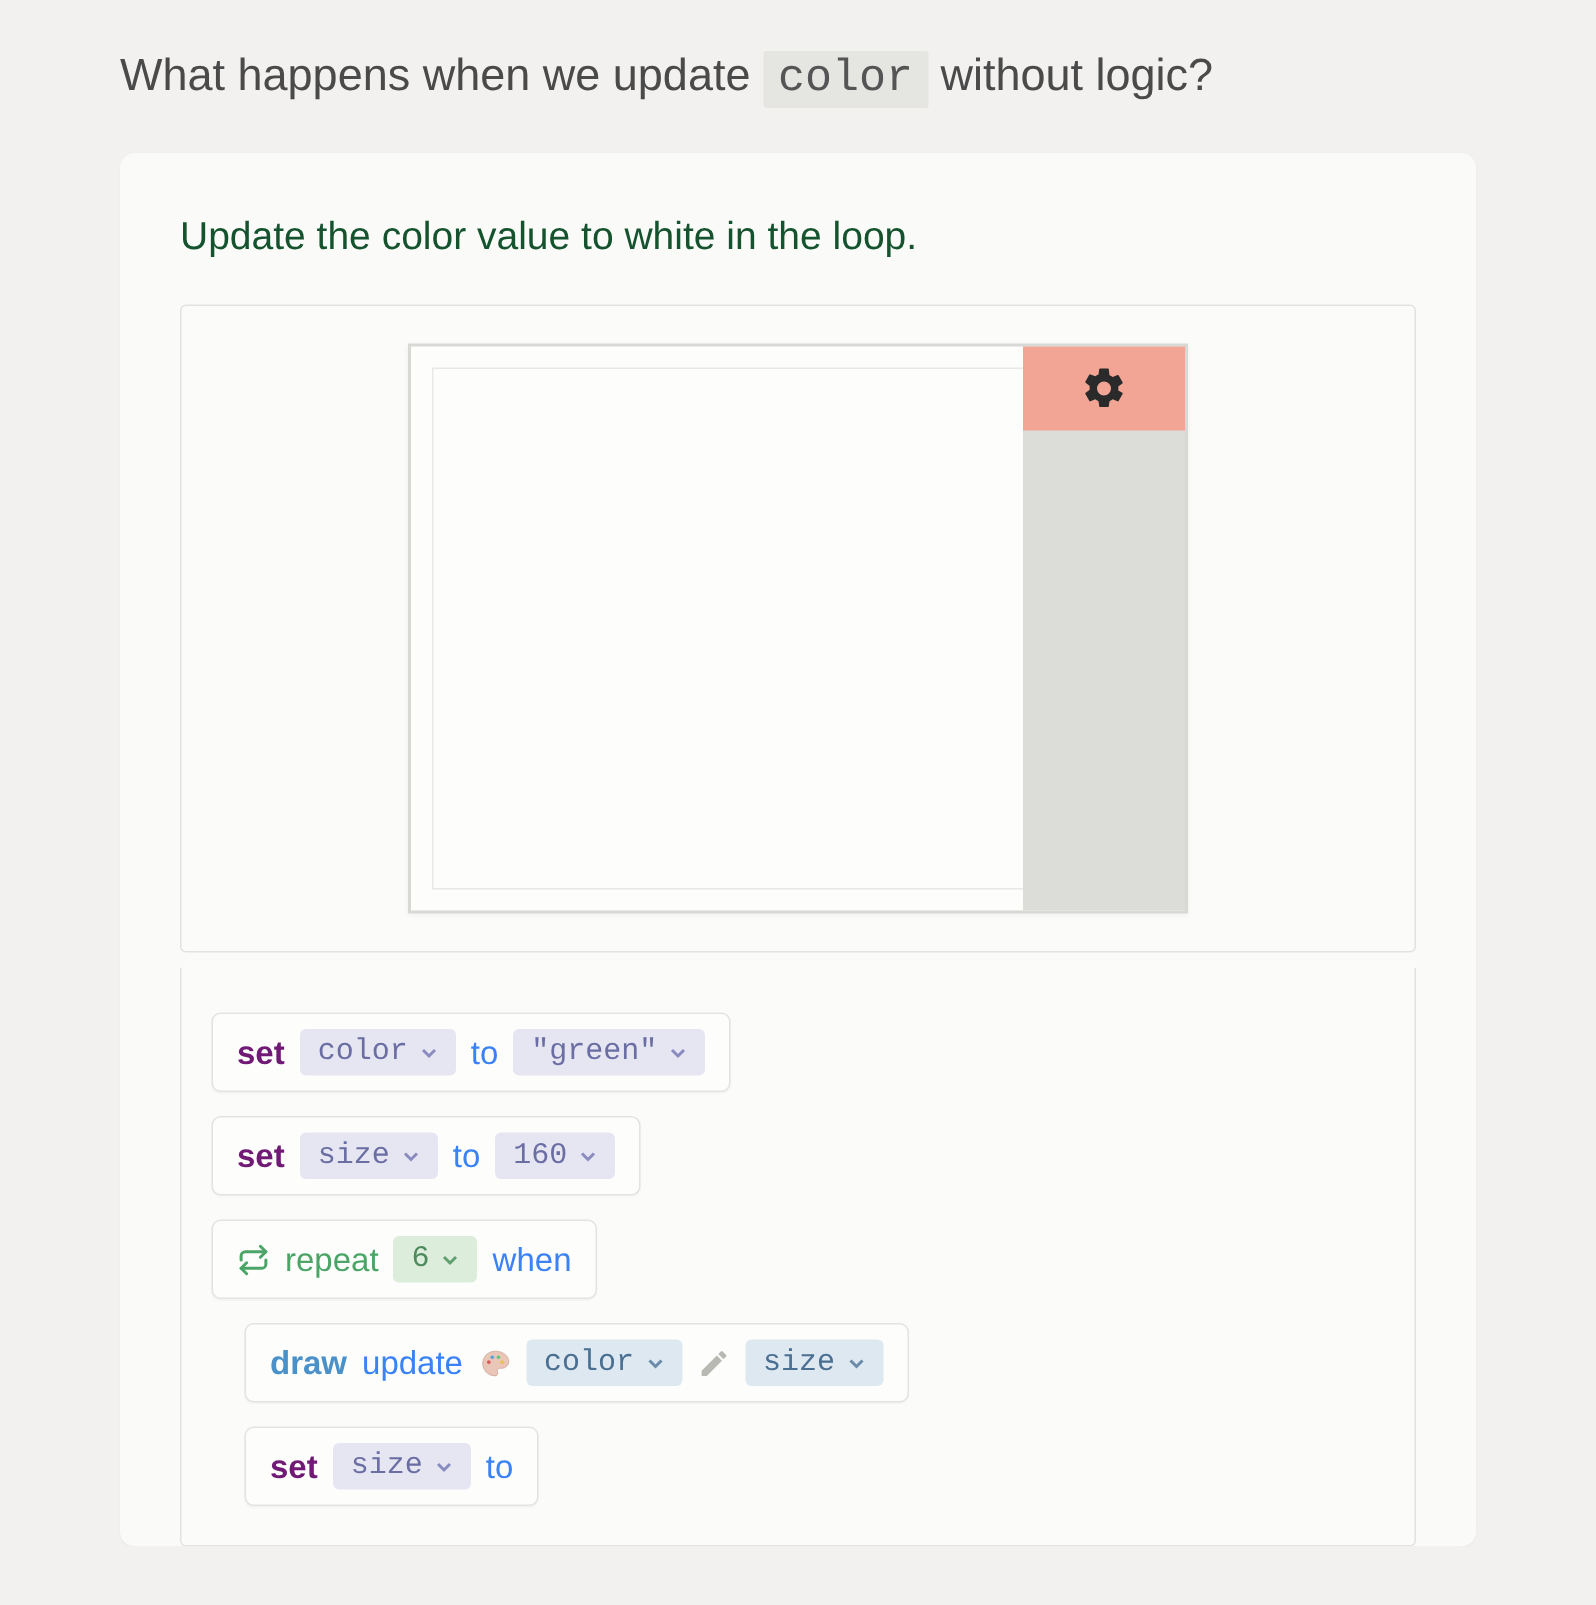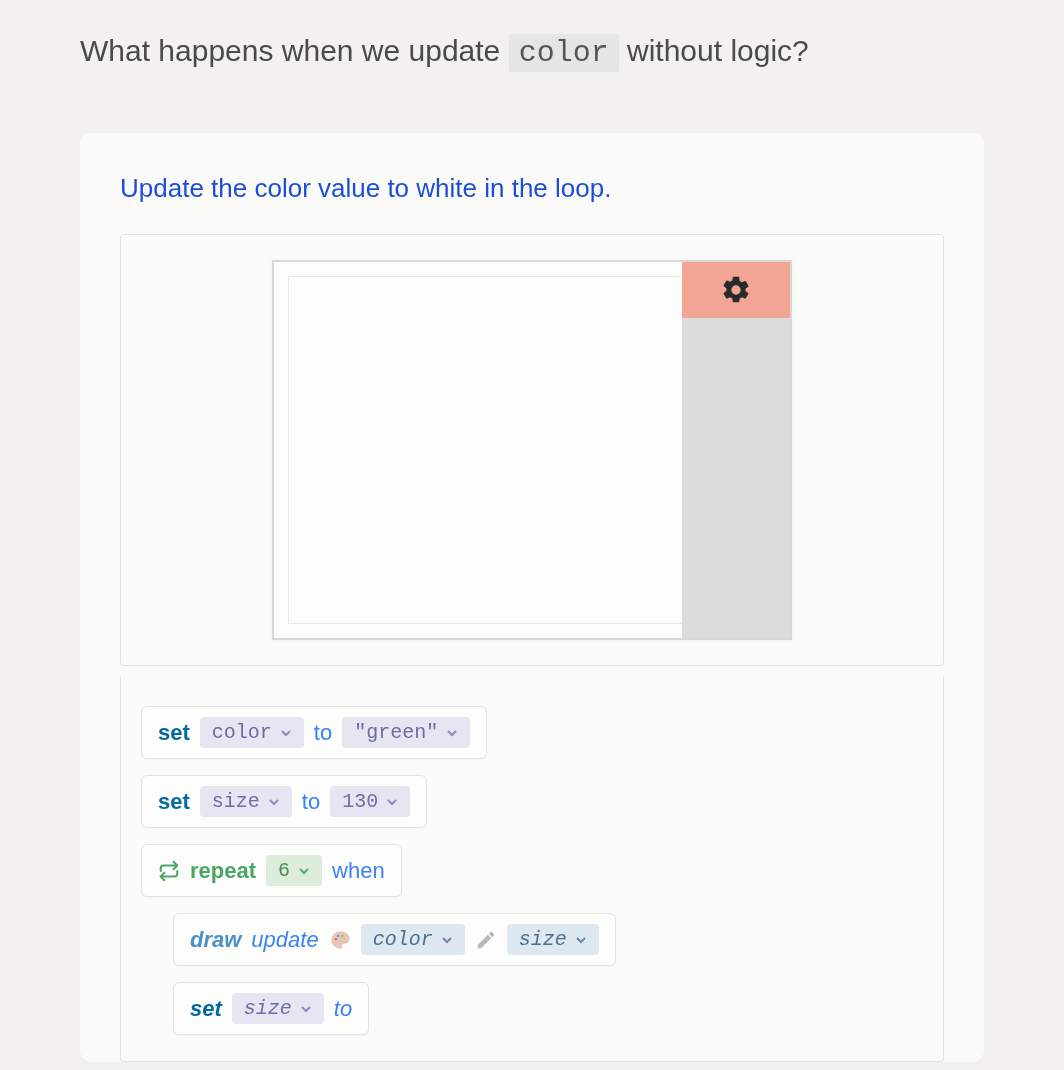--- a/index.html
+++ b/index.html
@@ -11,39 +11,39 @@
     color: #3a3a3a;
     width: 1064px;
   }
   .page {
     padding: 20px 80px 0 80px;
   }
   .heading {
     font-size: 30px;
     font-weight: 400;
     color: #4a4a4a;
-    margin: 10px 0 59px 0;
+    margin: 10px 0 28px 0;
     line-height: 1.4;
   }
   .heading .code-inline {
     font-family: "Courier New", monospace;
     background: #e5e5e2;
     padding: 2px 10px;
     border-radius: 2px;
     color: #555;
   }
   .card {
     background: #fafaf9;
     border-radius: 10px;
     padding: 40px 40px 0 40px;
     box-shadow: 0 1px 2px rgba(0,0,0,0.03);
   }
   .instruction {
     font-size: 26px;
-    color: #1d4ed8;
+    color: #14532d;
     margin-bottom: 30px;
   }
   .canvas-frame {
     border: 1px solid #e2e2df;
     border-radius: 4px;
     padding: 25px 0 25px 0;
     display: flex;
     justify-content: center;
     margin-bottom: 10px;
     background: #fbfbfa;
@@ -95,22 +95,22 @@
     gap: 10px;
     background: #fdfdfc;
     border: 1px solid #e3e3e0;
     border-radius: 6px;
     padding: 10px 16px;
     margin-bottom: 16px;
     font-size: 22px;
     color: #555;
     box-shadow: 0 1px 1px rgba(0,0,0,0.03);
   }
-  .block .kw-set { color: #0369a1; font-weight: 700; }
-  .block .kw-repeat { color: #4aa566; font-weight: 700; }
+  .block .kw-set { color: #701a75; font-weight: 700; }
+  .block .kw-repeat { color: #4aa566; font-weight: 400; }
   .block .kw-draw { color: #4a91c9; font-weight: 700; }
   .block .kw-to, .block .kw-times, .block .kw-shape { color: #3b82f6; }
 
   .pill {
     display: inline-flex;
     align-items: center;
     gap: 8px;
     padding: 4px 12px;
     border-radius: 4px;
     font-family: "Courier New", monospace;
@@ -126,22 +126,21 @@
   .chev path { stroke-width: 2; fill: none; }
   .chev-lav path   { stroke: #8a8cc0; }
   .chev-green path { stroke: #5fa06f; }
   .chev-blue path  { stroke: #6a8aa8; }
   .chev-purple path{ stroke: #9a88b8; }
 
   .repeat-icon { width: 22px; height: 22px; }
   .palette-icon, .pencil-icon { width: 22px; height: 22px; }
 
   .indent {
-    margin-left: 32px;
-    font-style: italic;
+    margin-left: 22px;
   }
 </style>
 </head>
 <body>
 
 <div class="page">
 
   <h1 class="heading">
     <span>What happens when we update </span><span class="code-inline">color</span><span> without logic?</span>
   </h1>
@@ -187,21 +186,21 @@
         <div class="block">
           <span class="kw-set">set</span>
           <span class="pill pill-lav">
             <span>size</span>
             <svg class="chev chev-lav" viewBox="0 0 12 12">
                 <path d="M2 4l4 4 4-4"></path>
               </svg>
           </span>
           <span class="kw-to">to</span>
           <span class="pill pill-lav">
-            <span>130</span>
+            <span>160</span>
             <svg class="chev chev-lav" viewBox="0 0 12 12">
                 <path d="M2 4l4 4 4-4"></path>
               </svg>
           </span>
         </div>
       </div>
 
       <div>
         <div class="block">
           <svg class="repeat-icon" viewBox="0 0 24 24">

